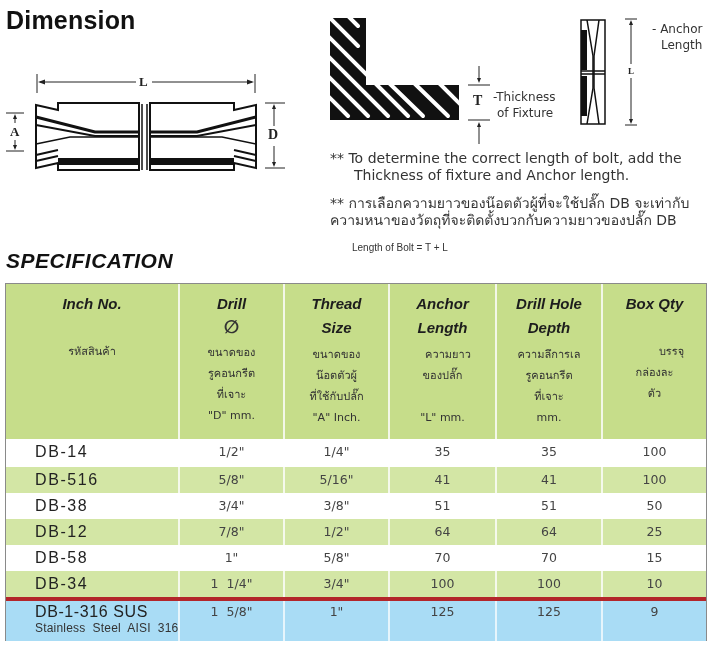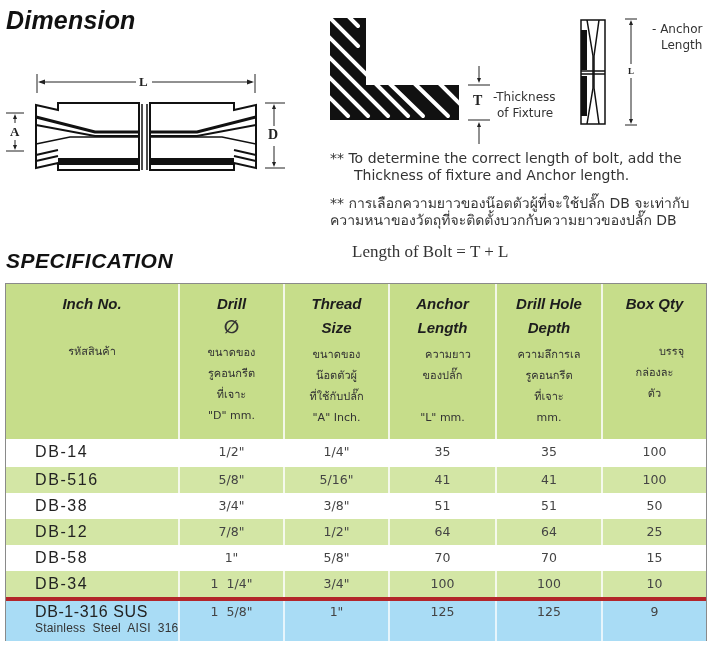--- a/index.html
+++ b/index.html
@@ -1,26 +1,26 @@
 <!DOCTYPE html>
 <html><head>
 <meta charset="utf-8">
 <style>
   html, body { margin:0; padding:0; background:#ffffff; }
   body { width:710px; height:647px; position:relative; overflow:hidden;
          font-family:"Liberation Sans", "DejaVu Sans", sans-serif; color:#222; }
   .abs { position:absolute; }
 
-  #title { left:6px; top:6px; font-size:25px; font-weight:bold; color:#111; letter-spacing:0.2px;font-style:italic; }
+  #title { left:6px; top:6px; font-size:25px; font-weight:bold; color:#111; letter-spacing:0.2px; }
   #spec-title { left:6px; top:249px; font-size:21px; font-weight:bold; font-style:italic; color:#111; letter-spacing:0.5px; }
 
   .note { font-family:"DejaVu Sans", sans-serif; font-size:14px; color:#333; line-height:17px; }
   #note1 { left:330px; top:150px; width:380px; }
   #note2 { left:330px; top:195px; width:380px; }
-  #formula { left:352px; top:242px; font-family:Liberation Serif, serif; font-size:17px; color:#333; }
+  #formula { left:352px; top:242px; font-family:Liberation Sans, sans-serif; font-size:10px; color:#333; }
 
   .lbl { font-family:"DejaVu Sans", sans-serif; font-size:12px; color:#333; line-height:16px; }
 
   
   #spec-table { left:5px; top:283px; width:702px; height:358px; border:1px solid #8a8a8a;
                 box-sizing:border-box; border-collapse:collapse; }
   table { border-collapse:collapse; table-layout:fixed; width:700px; }
   th, td { padding:0; text-align:center; vertical-align:top; border-left:2px solid #f3f7e8; }
   th:first-child, td:first-child { border-left:none; }
   thead tr { background:#c6dd8a; height:155px; }

